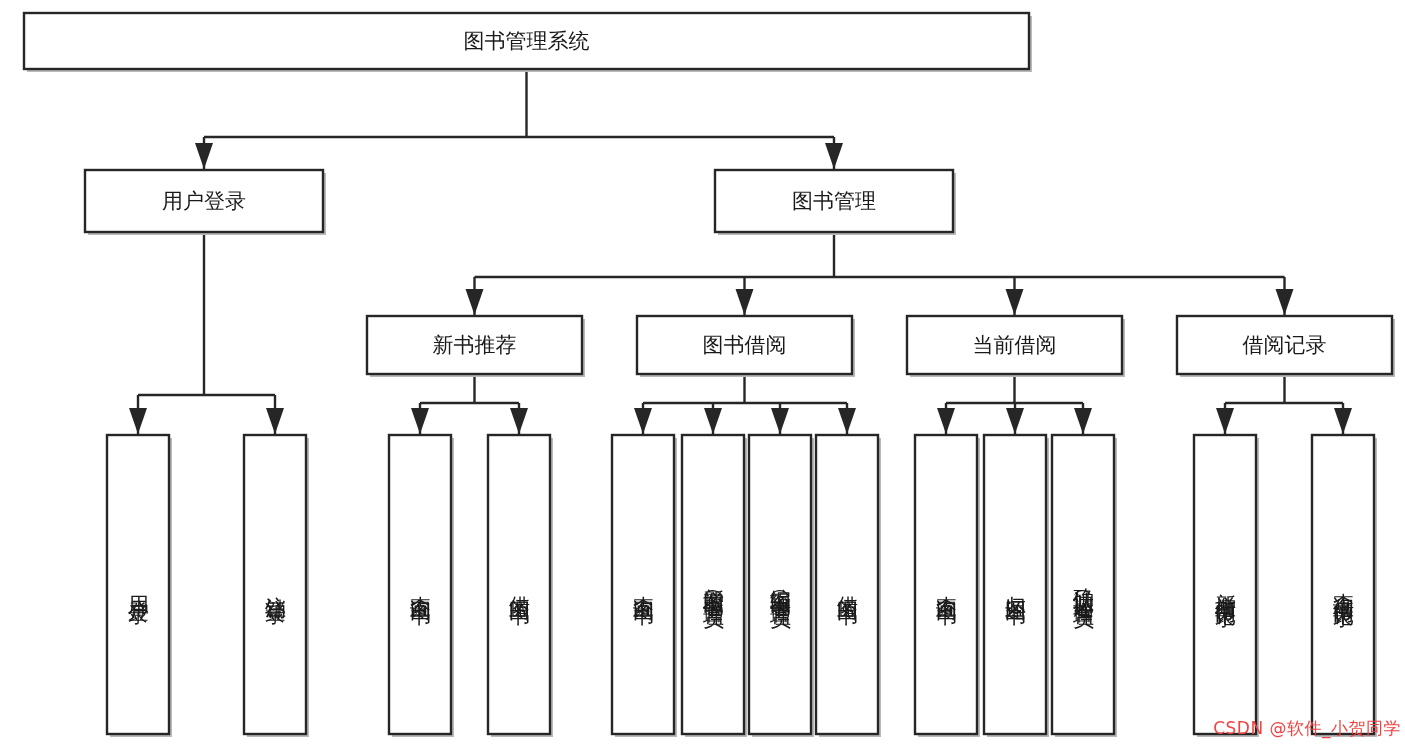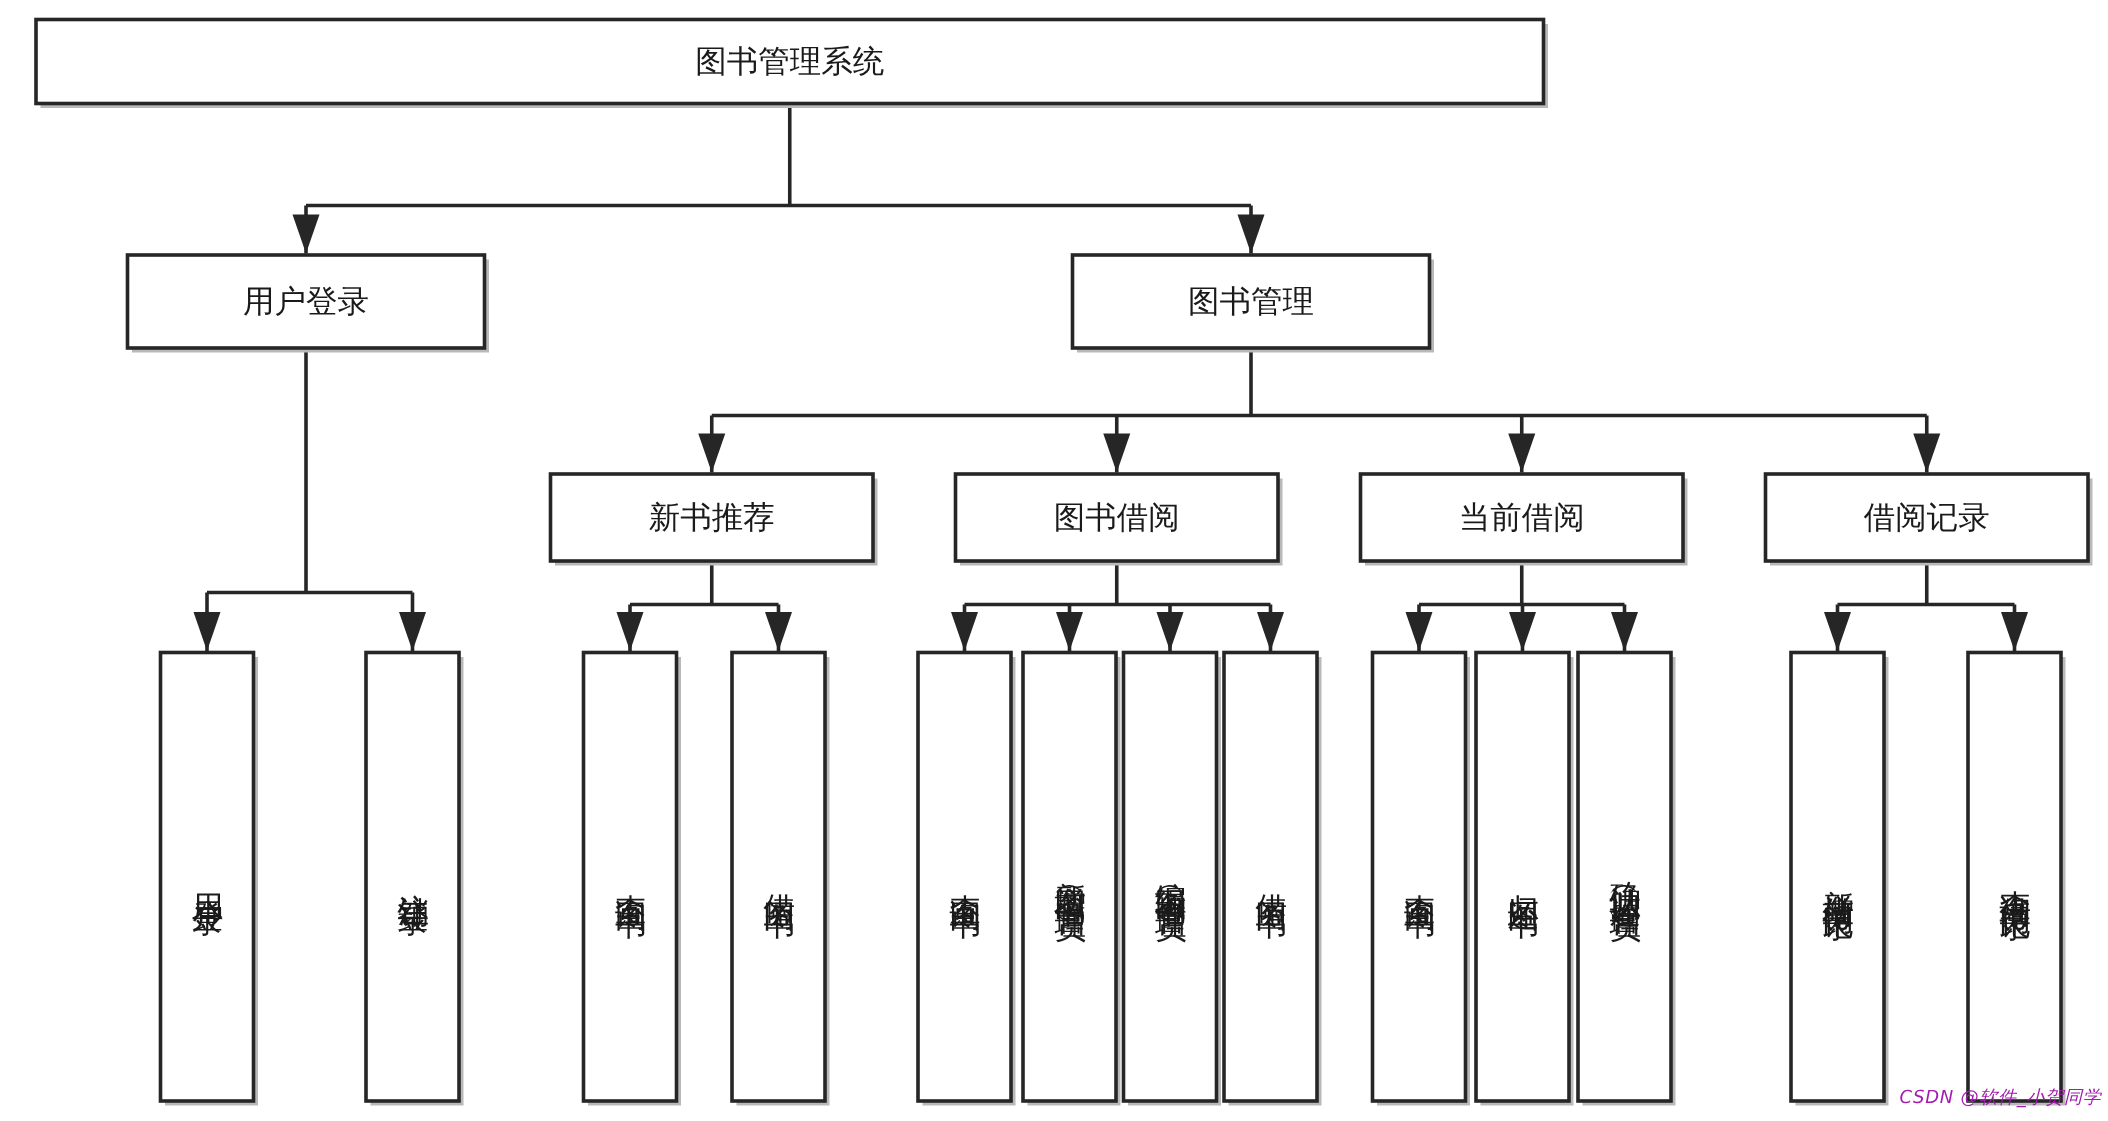--- a/index.html
+++ b/index.html
@@ -68,25 +68,24 @@
     line-height: 1.28;
     letter-spacing: 3px;
     color: #1a1a1a;
     white-space: nowrap;
   }
   .watermark {
     position: absolute;
     right: 8px;
     bottom: 4px;
     font-family: "DejaVu Sans", "Liberation Sans", sans-serif;
-    font-size: 12px;
-    color: #a21caf;
+    font-size: 17px;
+    color: #ef4444;
     letter-spacing: 0.5px;
     white-space: nowrap;
-    font-style: italic;
   }
 </style>
 </head>
 <body>
 
 <div id="diagram-root">
   <svg class="diagram-canvas" id="diagram-svg" viewBox="0 0 1405 747" xmlns="http://www.w3.org/2000/svg">
       <g>
         <line x1="522.5" y1="69" x2="522.5" y2="137" class="connector"></line>
         <line x1="200" y1="137" x2="830" y2="137" class="connector"></line>

